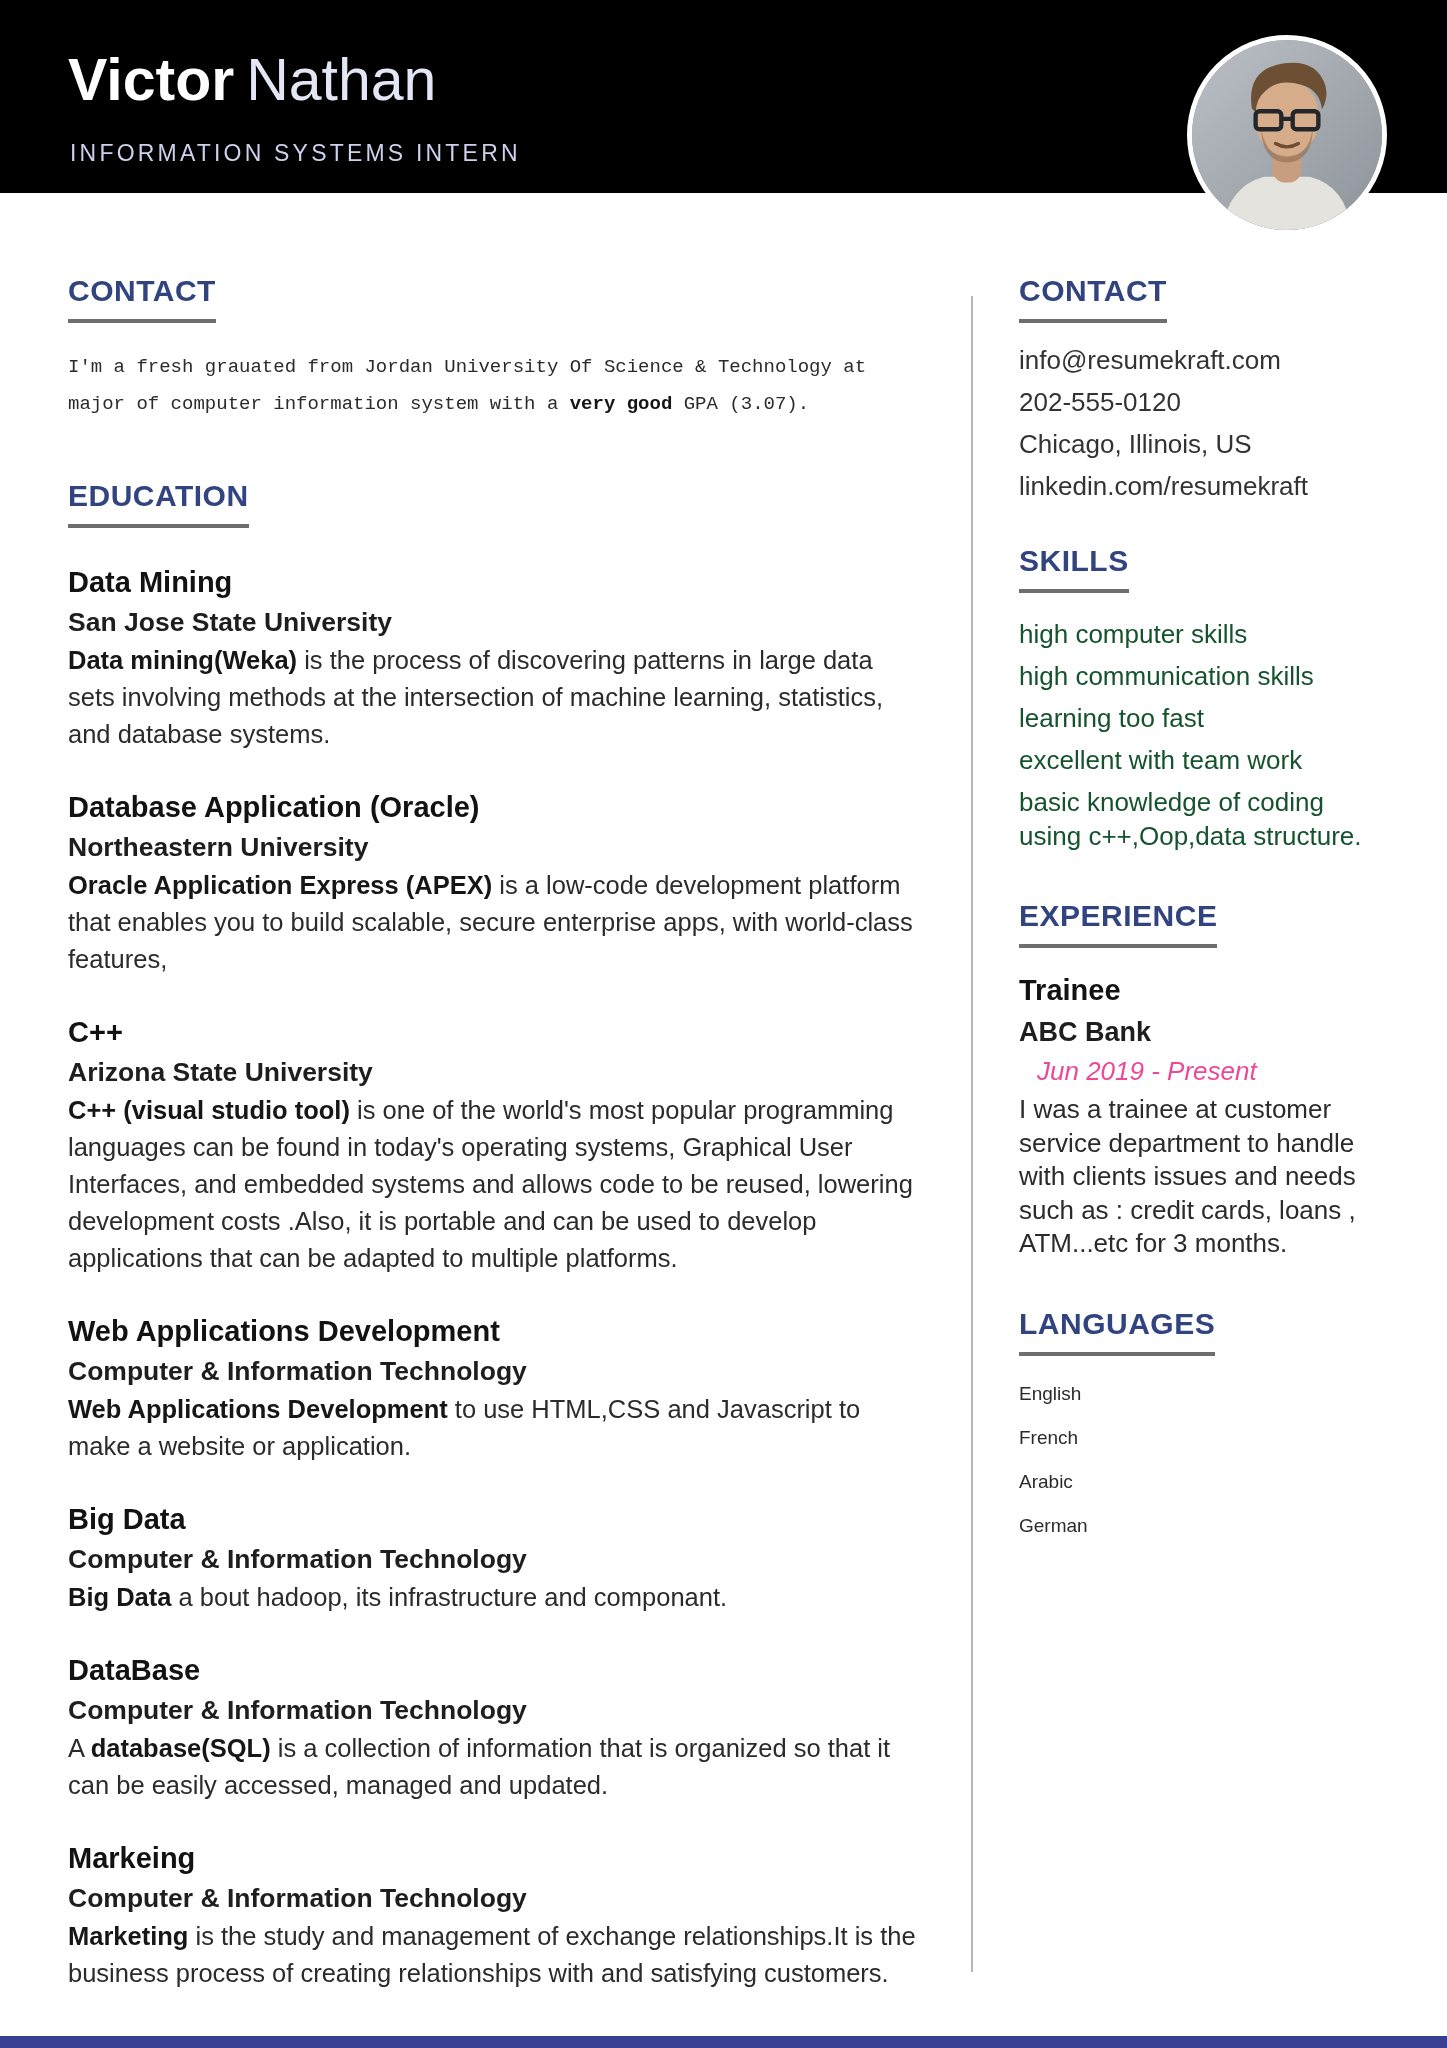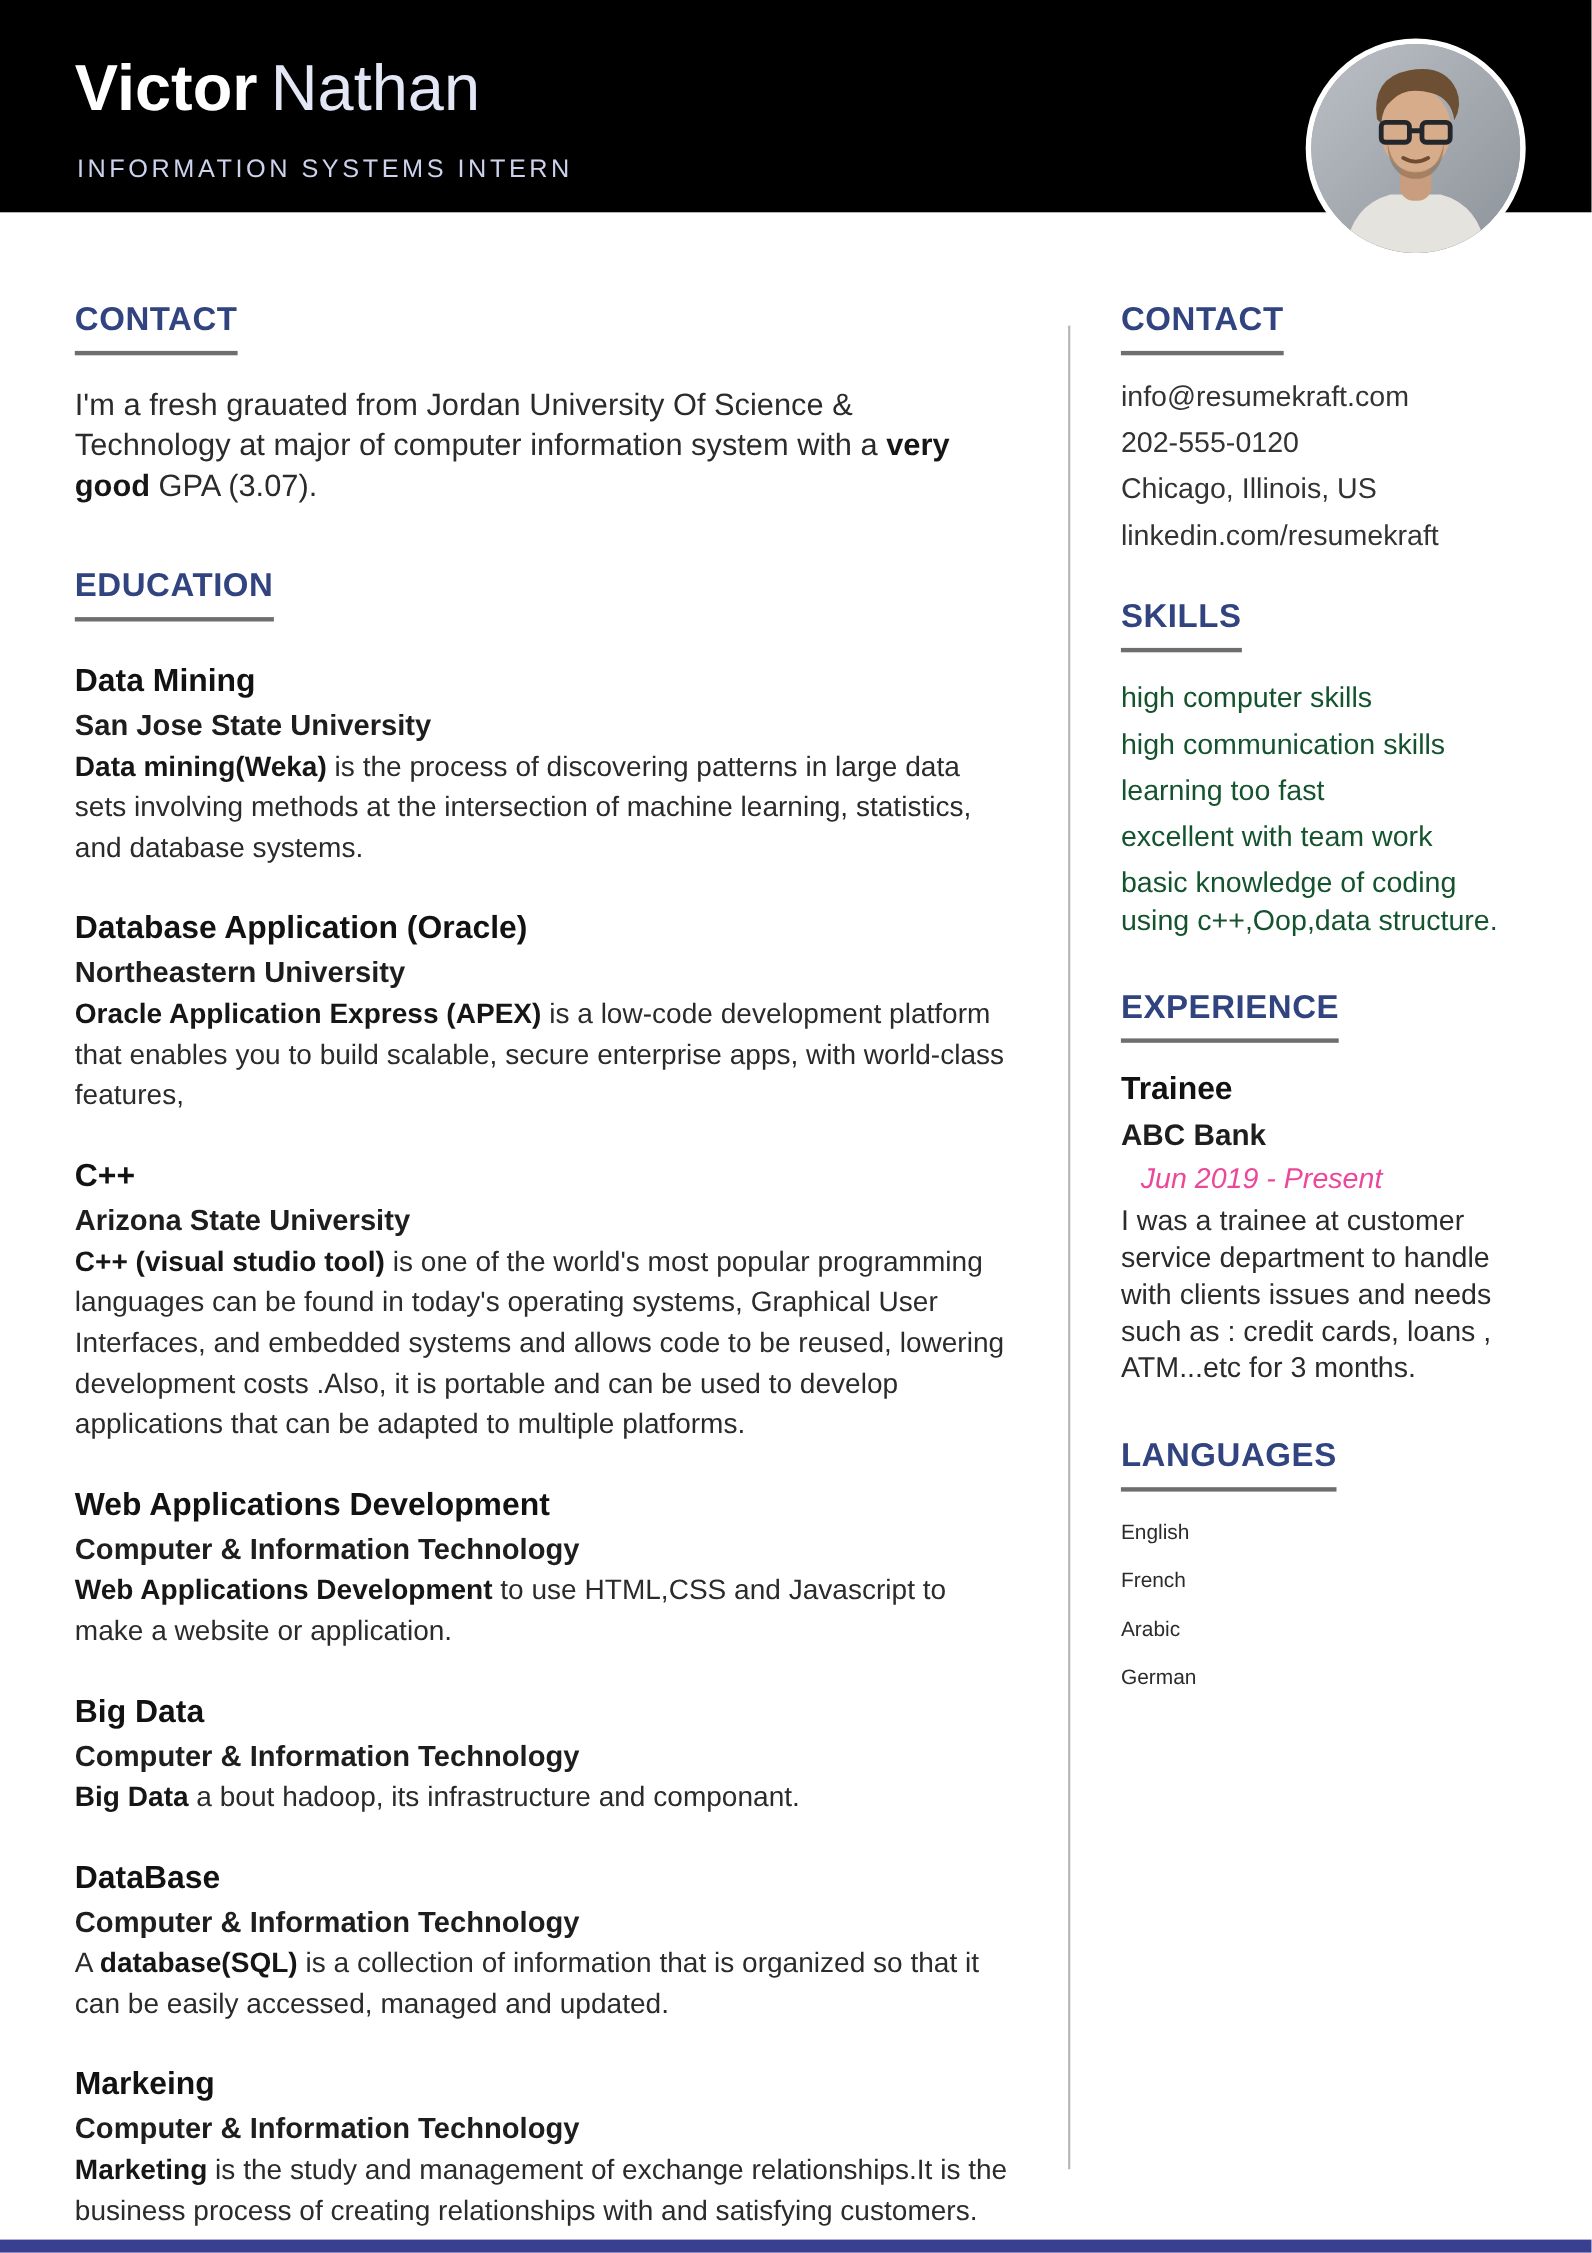--- a/index.html
+++ b/index.html
@@ -26,21 +26,21 @@
   .col-left{width:855px;}
   .col-right{width:372px;margin-left:96px;}
   .divider{position:absolute;left:971px;top:296px;width:2px;height:1676px;background:#b6b6b6;}
 
   h2{display:inline-block;margin:0;font-size:30px;font-weight:700;color:#31447F;
      letter-spacing:0.5px;padding-bottom:11px;border-bottom:4px solid #6e6e6e;}
 
   .b{font-weight:700;color:#161616;}
 
   
-  .summary-text{margin:26px 0 0;font-size:28px;line-height:37px;color:#2b2b2b;}
+  .summary-text{margin:26px 0 0;font-size:19px;line-height:37px;color:#2b2b2b;font-family:Liberation Mono, monospace;}
   .edu-heading-wrap{margin-top:56px;}
   .edu-entry{margin-top:38px;}
   .entry-title{margin:0;font-size:29px;font-weight:700;color:#121212;}
   .entry-inst{margin-top:8px;font-size:26.5px;font-weight:700;color:#1e1e1e;}
   .entry-desc{margin:4px 0 0;font-size:25.5px;line-height:37px;color:#2b2b2b;}
 
   
   .side-list{margin-top:24px;}
   .contact-item{font-size:26px;line-height:27px;color:#333333;margin-bottom:15px;}
   .skills-wrap{margin-top:44px;}

